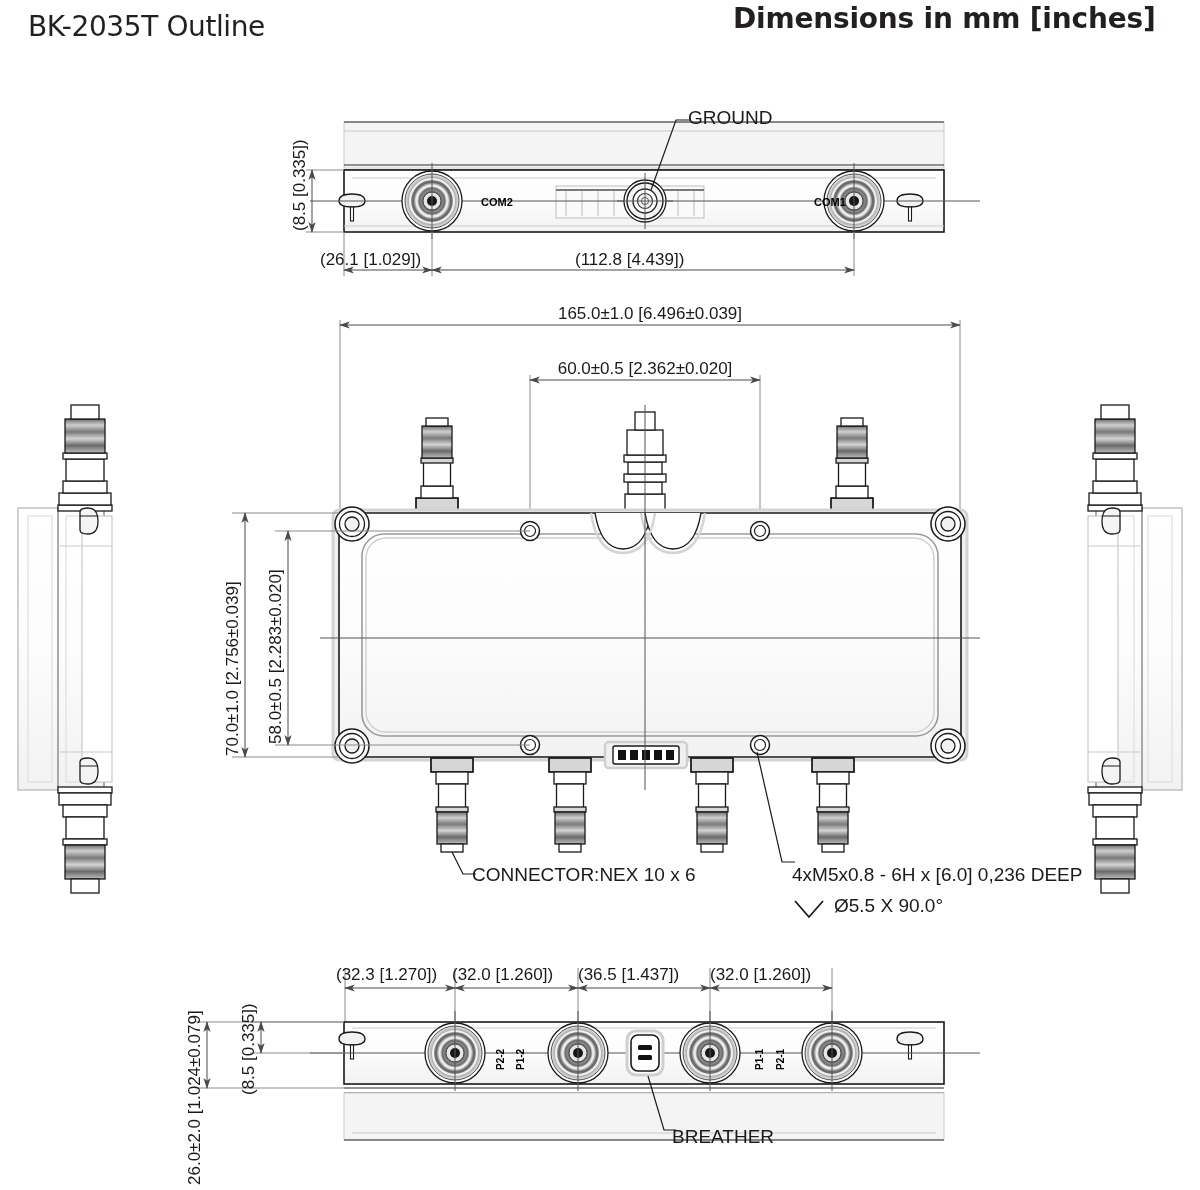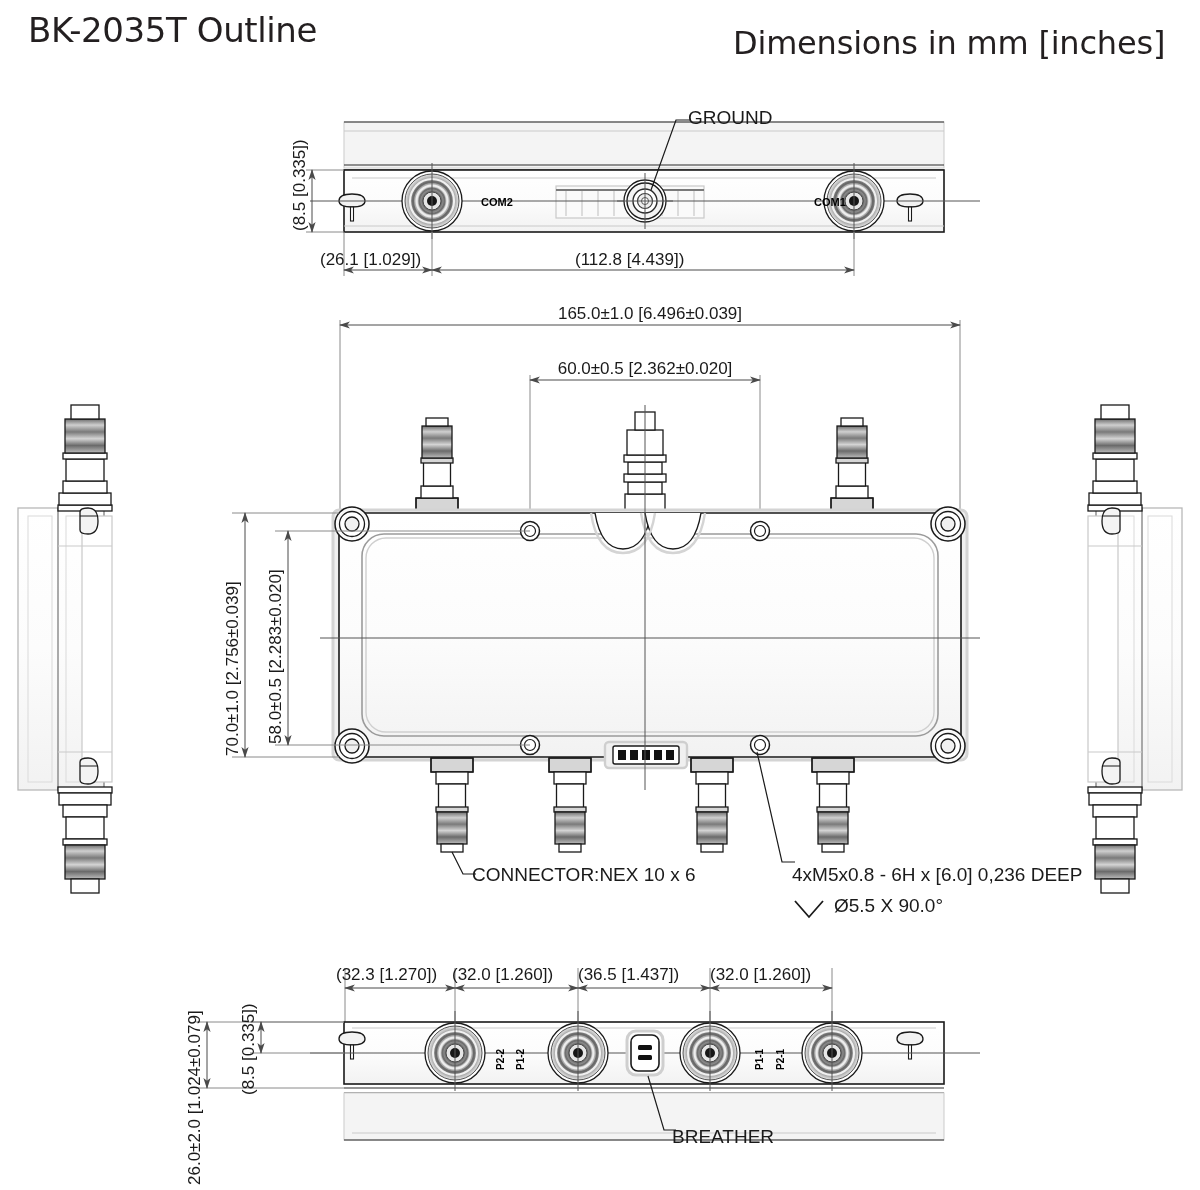--- a/index.html
+++ b/index.html
@@ -24,28 +24,29 @@
   .hdr {
     position: absolute;
     font-family: "DejaVu Sans", sans-serif;
     font-weight: 400;
     color: #231f20;
     white-space: nowrap;
   }
   #title-text {
     left: 28px;
     top: 10px;
-    font-size: 34px;
+    font-size: 28px;
     letter-spacing: -0.4px;
   }
   #units-text {
     left: 733px;
-    top: 24px;
-    font-size: 32px;
+    top: 2px;
+    font-size: 28px;
     letter-spacing: -0.2px;
+    font-weight: bold;
   }
   svg { display: block; }
   text {
     font-family: "Liberation Sans", sans-serif;
     fill: #1a1a1a;
   }
   .dimtxt { font-size: 17px; }
   .leadtxt { font-size: 19px; }
   .bold-lbl { font-size: 11px; font-weight: bold; fill: #000; }
   .tiny-lbl { font-size: 10px; font-weight: bold; fill: #000; }

